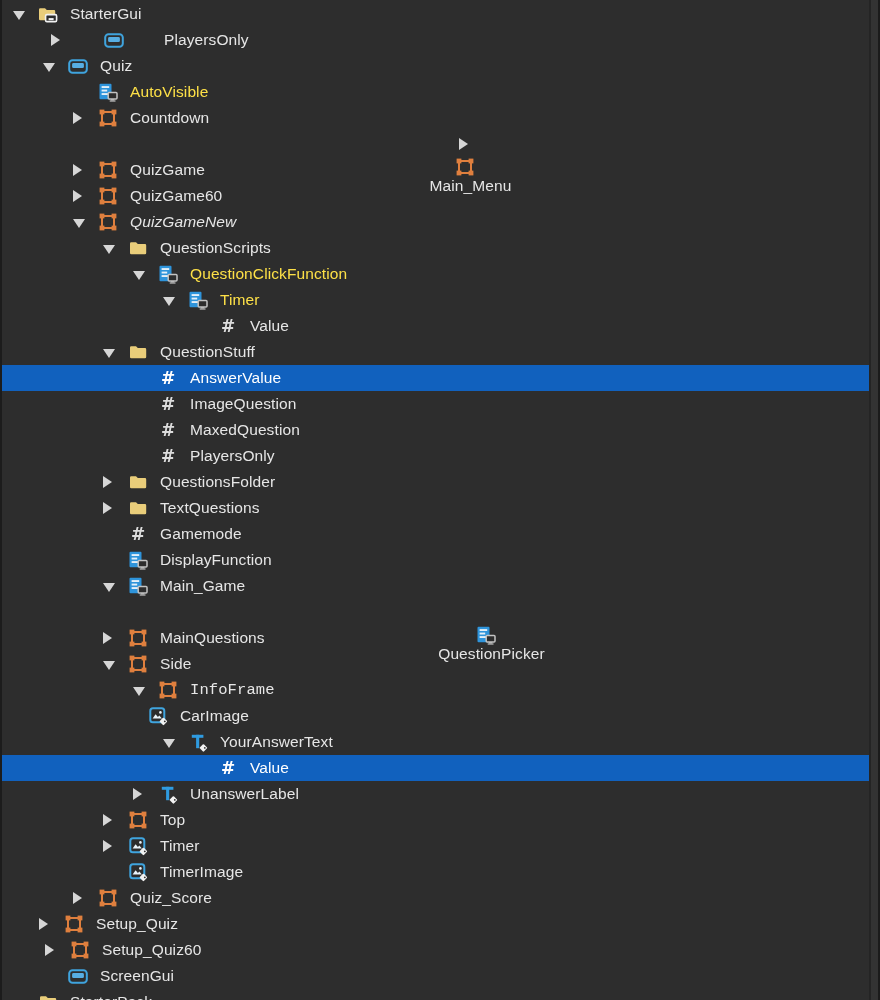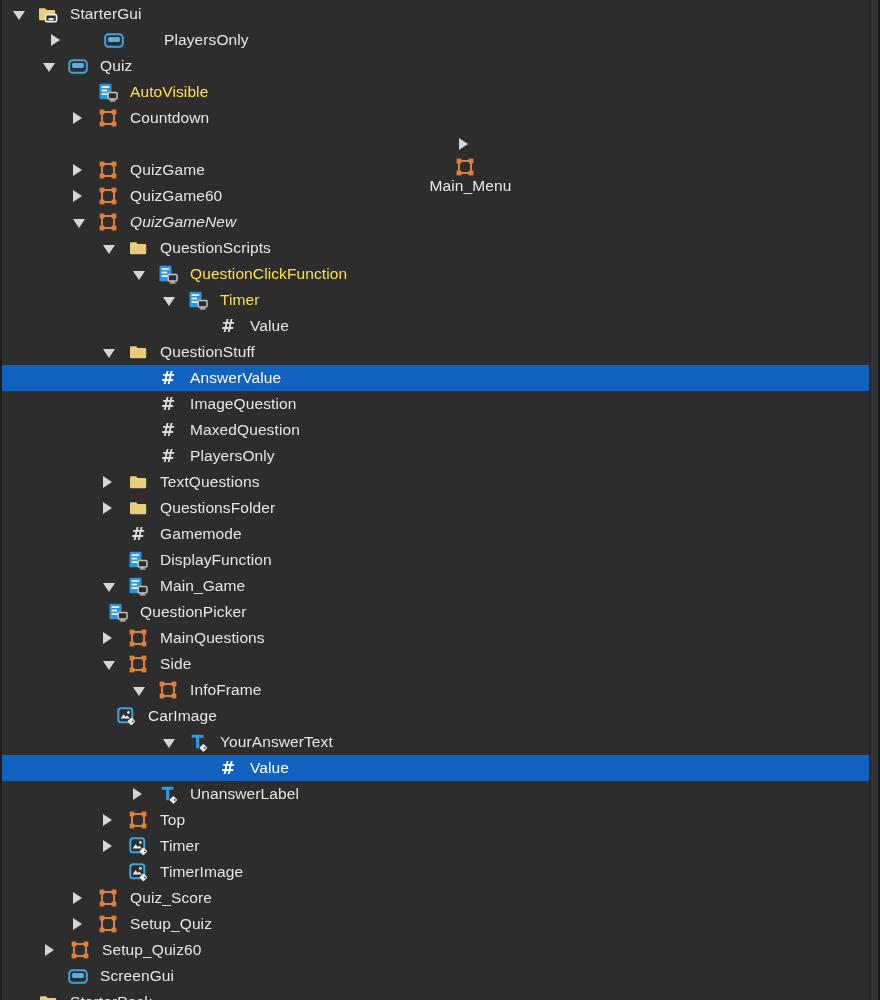--- a/index.html
+++ b/index.html
@@ -273,32 +273,32 @@
       </div>
       <div class="row" style="padding-left: 100px;">
         <div class="arrow-box">
           <div class="arrow collapsed"></div>
         </div>
         <div class="icon-box">
           <svg width="19" height="16" viewBox="0 0 19 16">
             <path d="M1 3.4 Q1 2.2 2.2 2.2 L7 2.2 L8.8 4 L16 4 Q17.2 4 17.2 5.2 L17.2 13 Q17.2 14.2 16 14.2 L2.2 14.2 Q1 14.2 1 13 Z" fill="#E9CD7A"></path>
           </svg>
         </div>
-        <span class="label">TextQuestions</span>
+        <span class="label">QuestionsFolder</span>
       </div>
       <div class="row" style="padding-left: 100px;">
         <div class="arrow-box">
           <div class="arrow collapsed"></div>
         </div>
         <div class="icon-box">
           <svg width="19" height="16" viewBox="0 0 19 16">
             <path d="M1 3.4 Q1 2.2 2.2 2.2 L7 2.2 L8.8 4 L16 4 Q17.2 4 17.2 5.2 L17.2 13 Q17.2 14.2 16 14.2 L2.2 14.2 Q1 14.2 1 13 Z" fill="#E9CD7A"></path>
           </svg>
         </div>
-        <span class="label">QuestionsFolder</span>
+        <span class="label">TextQuestions</span>
       </div>
       <div class="row" style="padding-left: 100px;">
         <div class="arrow-box"></div>
         <div class="icon-box">
           <span class="nv-glyph">#</span>
         </div>
         <span class="label">Gamemode</span>
       </div>
       <div class="row" style="padding-left: 100px;">
         <div class="arrow-box"></div>
@@ -325,21 +325,21 @@
             <rect x="3.6" y="3.1" width="7.6" height="1.9" fill="#E3EFF8"></rect>
             <rect x="3.6" y="6.6" width="5.6" height="1.9" fill="#E3EFF8"></rect>
             <rect x="3.6" y="10.1" width="7.6" height="1.9" fill="#E3EFF8"></rect>
             <rect x="10.2" y="9.6" width="8.8" height="6.4" rx="1" fill="#2D2D2D" stroke="#C3C3C3" stroke-width="1.5"></rect>
             <rect x="12.9" y="16.2" width="3.4" height="1.2" fill="#C3C3C3"></rect>
             <rect x="11.7" y="17.4" width="5.8" height="1.2" fill="#C3C3C3"></rect>
           </svg>
         </div>
         <span class="label">Main_Game</span>
       </div>
-      <div class="row" style="padding-left: 80px;">
+      <div class="row" style="padding-left: 112px; flex-direction: column;">
         <div class="arrow-box"></div>
         <div class="icon-box">
           <svg width="20" height="19" viewBox="0 0 20 19">
             <rect x="1.5" y="0.8" width="12" height="15.5" rx="1" fill="#2E94DB"></rect>
             <rect x="3.6" y="3.1" width="7.6" height="1.9" fill="#E3EFF8"></rect>
             <rect x="3.6" y="6.6" width="5.6" height="1.9" fill="#E3EFF8"></rect>
             <rect x="3.6" y="10.1" width="7.6" height="1.9" fill="#E3EFF8"></rect>
             <rect x="10.2" y="9.6" width="8.8" height="6.4" rx="1" fill="#2D2D2D" stroke="#C3C3C3" stroke-width="1.5"></rect>
             <rect x="12.9" y="16.2" width="3.4" height="1.2" fill="#C3C3C3"></rect>
             <rect x="11.7" y="17.4" width="5.8" height="1.2" fill="#C3C3C3"></rect>
@@ -370,36 +370,36 @@
           <svg width="18" height="18" viewBox="0 0 18 18">
             <rect x="3" y="3" width="12" height="12" fill="none" stroke="#DF7F3E" stroke-width="2"></rect>
             <rect x="0.6" y="0.6" width="4.8" height="4.8" fill="#DF7F3E"></rect>
             <rect x="12.6" y="0.6" width="4.8" height="4.8" fill="#DF7F3E"></rect>
             <rect x="0.6" y="12.6" width="4.8" height="4.8" fill="#DF7F3E"></rect>
             <rect x="12.6" y="12.6" width="4.8" height="4.8" fill="#DF7F3E"></rect>
           </svg>
         </div>
         <span class="label">Side</span>
       </div>
-      <div class="row" style="padding-left: 130px;">
+      <div class="row" style="padding-left: 130px; font-family: Liberation Mono, monospace;">
         <div class="arrow-box">
           <div class="arrow expanded"></div>
         </div>
         <div class="icon-box">
           <svg width="18" height="18" viewBox="0 0 18 18">
             <rect x="3" y="3" width="12" height="12" fill="none" stroke="#DF7F3E" stroke-width="2"></rect>
             <rect x="0.6" y="0.6" width="4.8" height="4.8" fill="#DF7F3E"></rect>
             <rect x="12.6" y="0.6" width="4.8" height="4.8" fill="#DF7F3E"></rect>
             <rect x="0.6" y="12.6" width="4.8" height="4.8" fill="#DF7F3E"></rect>
             <rect x="12.6" y="12.6" width="4.8" height="4.8" fill="#DF7F3E"></rect>
           </svg>
         </div>
         <span class="label">InfoFrame</span>
       </div>
-      <div class="row" style="padding-left: 88px;">
+      <div class="row" style="padding-left: 120px;">
         <div class="arrow-box"></div>
         <div class="icon-box">
           <svg width="19" height="19" viewBox="0 0 19 19">
             <rect x="1.3" y="1.3" width="14" height="14" rx="2.6" fill="none" stroke="#3FA4DE" stroke-width="2"></rect>
             <path d="M3.6 11.6 L6.6 7.2 L8.9 10.1 L10.3 8.4 L12.9 11.6 Z" fill="#EAF4FB"></path>
             <circle cx="11.4" cy="5.4" r="1.3" fill="#EAF4FB"></circle>
             <g transform="translate(14.4,14.4) rotate(45)">
               <rect x="-2.9" y="-2.9" width="5.8" height="5.8" rx="1" fill="#F2F2F2"></rect>
               <circle cx="1" cy="-1" r="0.9" fill="#2D2D2D"></circle>
             </g>
@@ -501,21 +501,21 @@
           <svg width="18" height="18" viewBox="0 0 18 18">
             <rect x="3" y="3" width="12" height="12" fill="none" stroke="#DF7F3E" stroke-width="2"></rect>
             <rect x="0.6" y="0.6" width="4.8" height="4.8" fill="#DF7F3E"></rect>
             <rect x="12.6" y="0.6" width="4.8" height="4.8" fill="#DF7F3E"></rect>
             <rect x="0.6" y="12.6" width="4.8" height="4.8" fill="#DF7F3E"></rect>
             <rect x="12.6" y="12.6" width="4.8" height="4.8" fill="#DF7F3E"></rect>
           </svg>
         </div>
         <span class="label">Quiz_Score</span>
       </div>
-      <div class="row" style="padding-left: 70px;">
+      <div class="row" style="padding-left: 36px;">
         <div class="arrow-box">
           <div class="arrow collapsed"></div>
         </div>
         <div class="icon-box">
           <svg width="18" height="18" viewBox="0 0 18 18">
             <rect x="3" y="3" width="12" height="12" fill="none" stroke="#DF7F3E" stroke-width="2"></rect>
             <rect x="0.6" y="0.6" width="4.8" height="4.8" fill="#DF7F3E"></rect>
             <rect x="12.6" y="0.6" width="4.8" height="4.8" fill="#DF7F3E"></rect>
             <rect x="0.6" y="12.6" width="4.8" height="4.8" fill="#DF7F3E"></rect>
             <rect x="12.6" y="12.6" width="4.8" height="4.8" fill="#DF7F3E"></rect>

